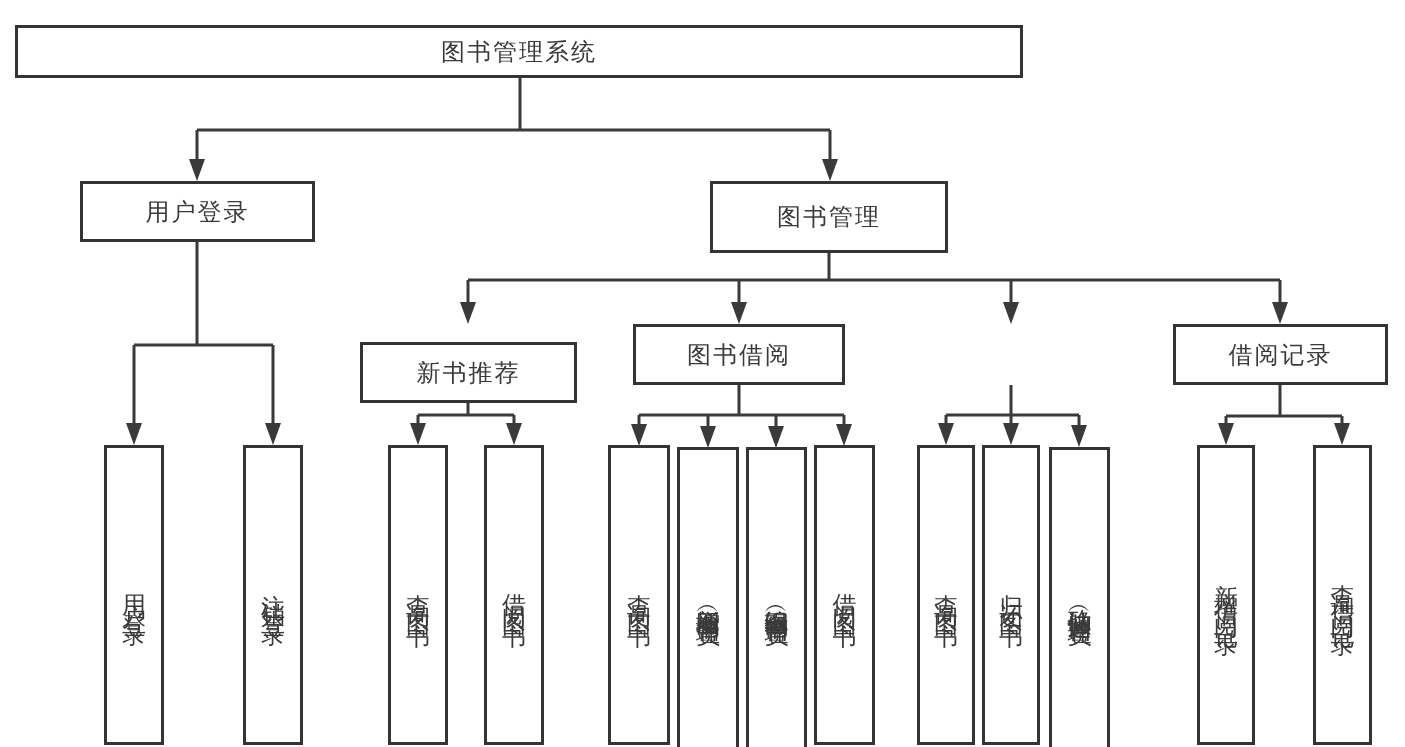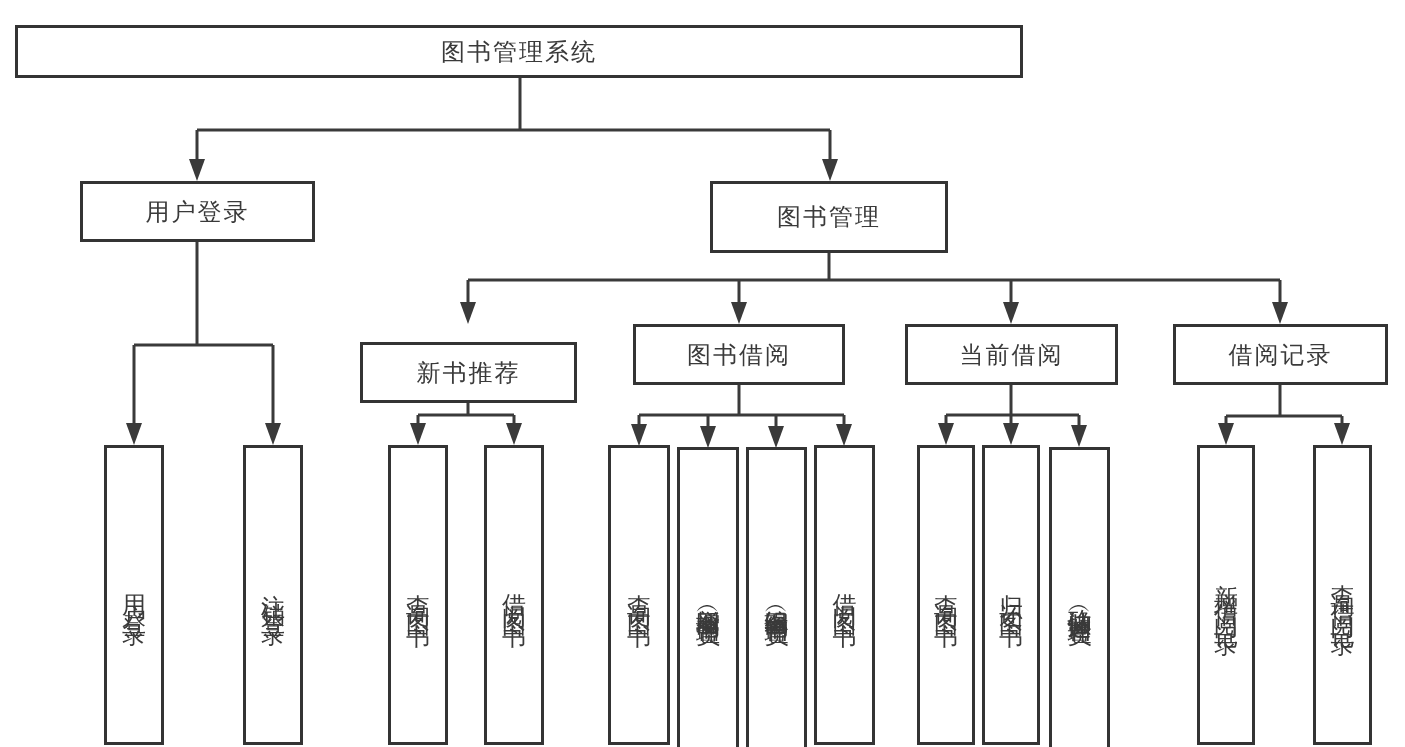--- a/index.html
+++ b/index.html
@@ -118,23 +118,20 @@
   <div class="node hnode b-book-mgmt">
     <span>图书管理</span>
   </div>
 
   <div class="node hnode m-new-book">
     <span>新书推荐</span>
   </div>
   <div class="node hnode m-book-borrow">
     <span>图书借阅</span>
   </div>
-  <div class="node hnode m-cur-borrow">
-    <span>当前借阅</span>
-  </div>
   <div class="node hnode m-borrow-rec">
     <span>借阅记录</span>
   </div>
 
   <div class="node vnode lf-login">
     <span class="vtext">用户登录</span>
   </div>
   <div class="node vnode lf-logout">
     <span class="vtext">注销登录</span>
   </div>

